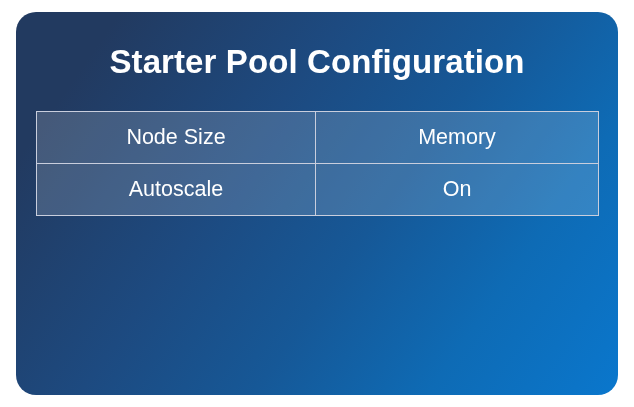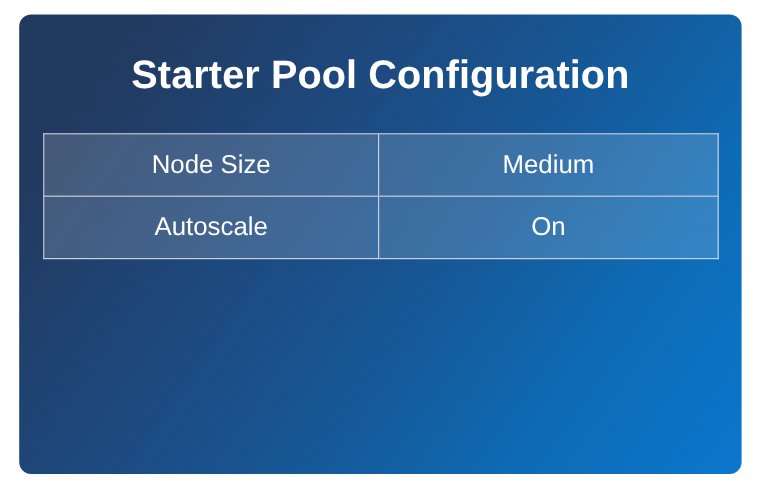--- a/index.html
+++ b/index.html
@@ -13,21 +13,21 @@
     overflow: hidden;
     font-family: "Liberation Sans", "DejaVu Sans", sans-serif;
   }
 
   #card {
     position: absolute;
     left: 16px;
     top: 12px;
     width: 602px;
     height: 383px;
-    border-radius: 10px;
+    border-radius: 20px;
     background:
       linear-gradient(125deg,
         #223a60 0%,
         #223a60 12%,
         #1d4a80 38%,
         #165897 58%,
         #0e6bb5 78%,
         #0a77cd 100%);
     box-sizing: border-box;
     overflow: hidden;
@@ -84,21 +84,21 @@
 <div id="card">
 
   <div id="title">Starter Pool Configuration</div>
 
   <table id="config-table">
     <tbody>
 
 
       <tr class="row-body band">
         <td class="col-key">Node Size</td>
-        <td class="col-value">Medium</td>
+        <td class="col-value">Memory</td>
       </tr>
 
 
       <tr class="row-body band">
         <td class="col-key">Autoscale</td>
         <td class="col-value">On</td>
       </tr>
 
 
     </tbody>

